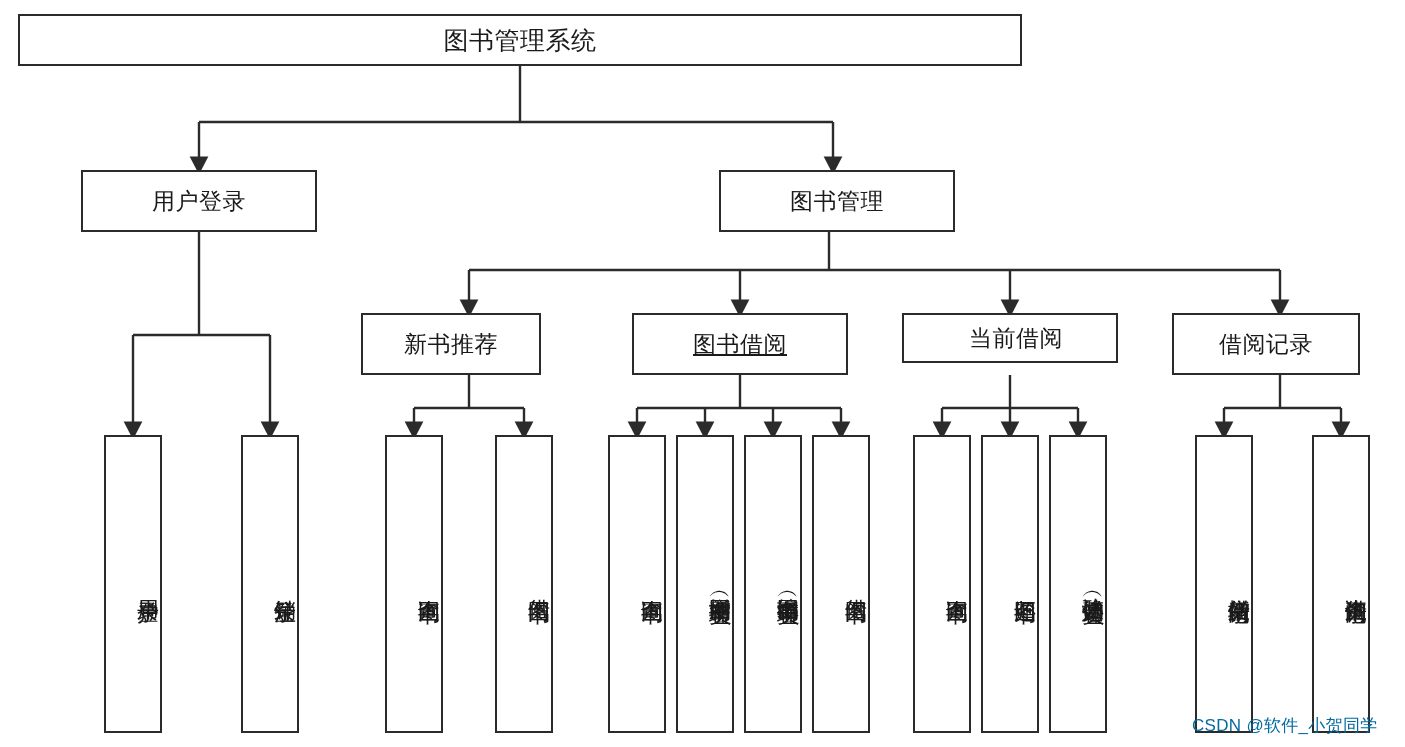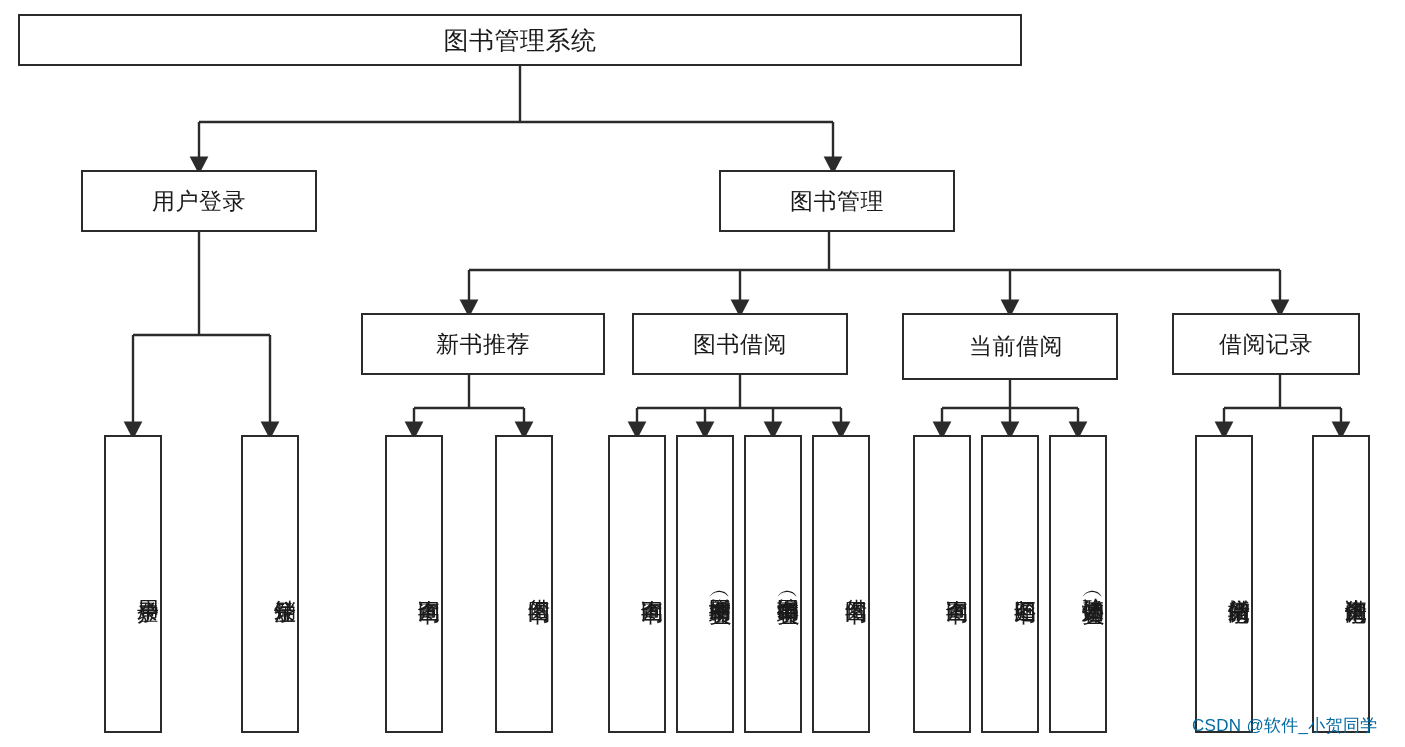--- a/index.html
+++ b/index.html
@@ -124,27 +124,27 @@
     <span>图书管理系统</span>
   </div>
 
   <div class="node horiz" style="left:81px; top:170px; width:236px; height:62px;">
     <span>用户登录</span>
   </div>
   <div class="node horiz" style="left:711px; top:170px; width:236px; height:62px;margin-left:8px;">
     <span>图书管理</span>
   </div>
 
-  <div class="node horiz" style="left:361px; top:313px; width:244px; height:62px;">
+  <div class="node horiz" style="left:361px; top:313px; width:180px; height:62px;">
     <span>新书推荐</span>
   </div>
-  <div class="node horiz" style="left:632px; top:313px; width:216px; height:62px;">
+  <div class="node horiz" style="left:632px; top:313px; width:216px; height:62px;text-decoration:underline;">
     <span>图书借阅</span>
   </div>
-  <div class="node horiz" style="left:902px; top:313px; width:216px; height:67px;padding-left:12px;">
+  <div class="node horiz" style="left:902px; top:313px; width:216px; height:50px;padding-left:12px;">
     <span>当前借阅</span>
   </div>
   <div class="node horiz" style="left:1172px; top:313px; width:188px; height:62px;">
     <span>借阅记录</span>
   </div>
 
   <div class="node vert" style="left:104px; top:435px; width:58px; height:298px;">
     <span class="vtext">用户登录</span>
   </div>
   <div class="node vert" style="left:241px; top:435px; width:58px; height:298px;">

